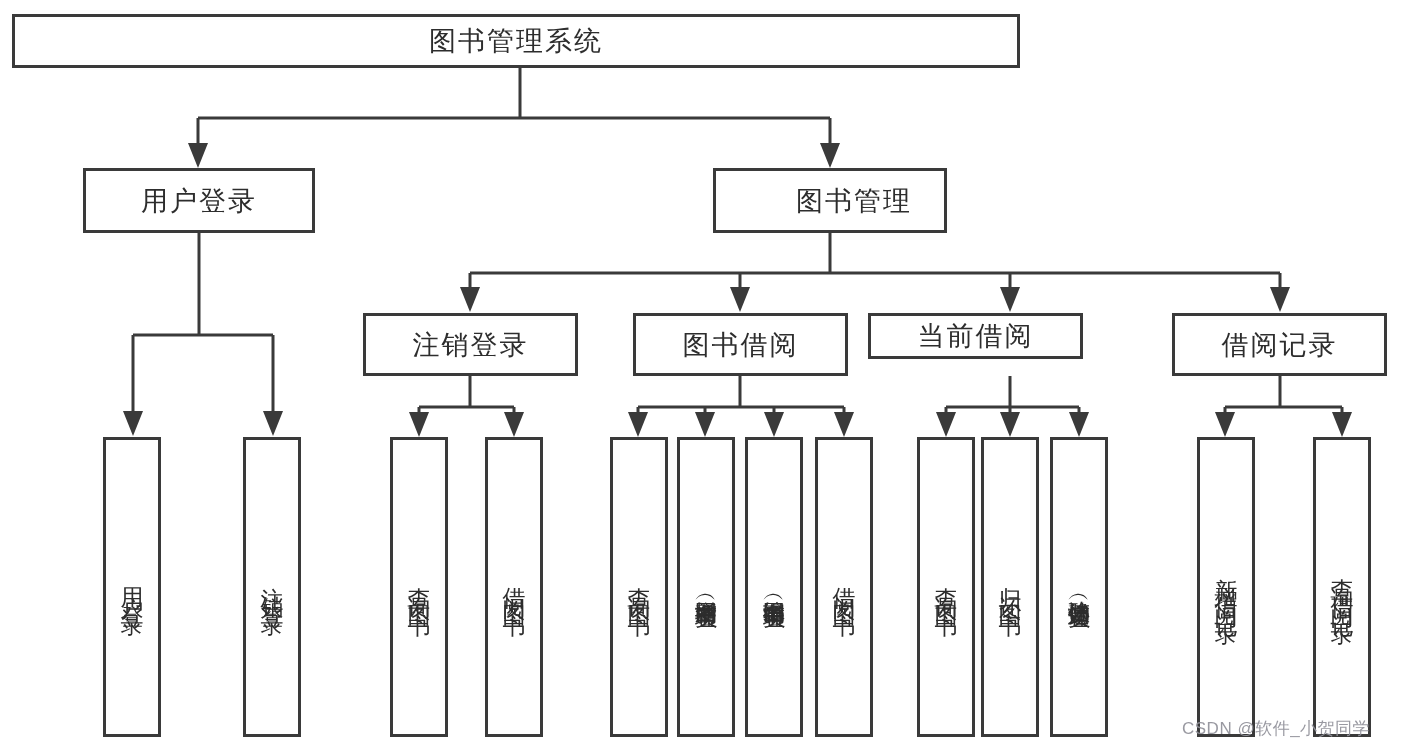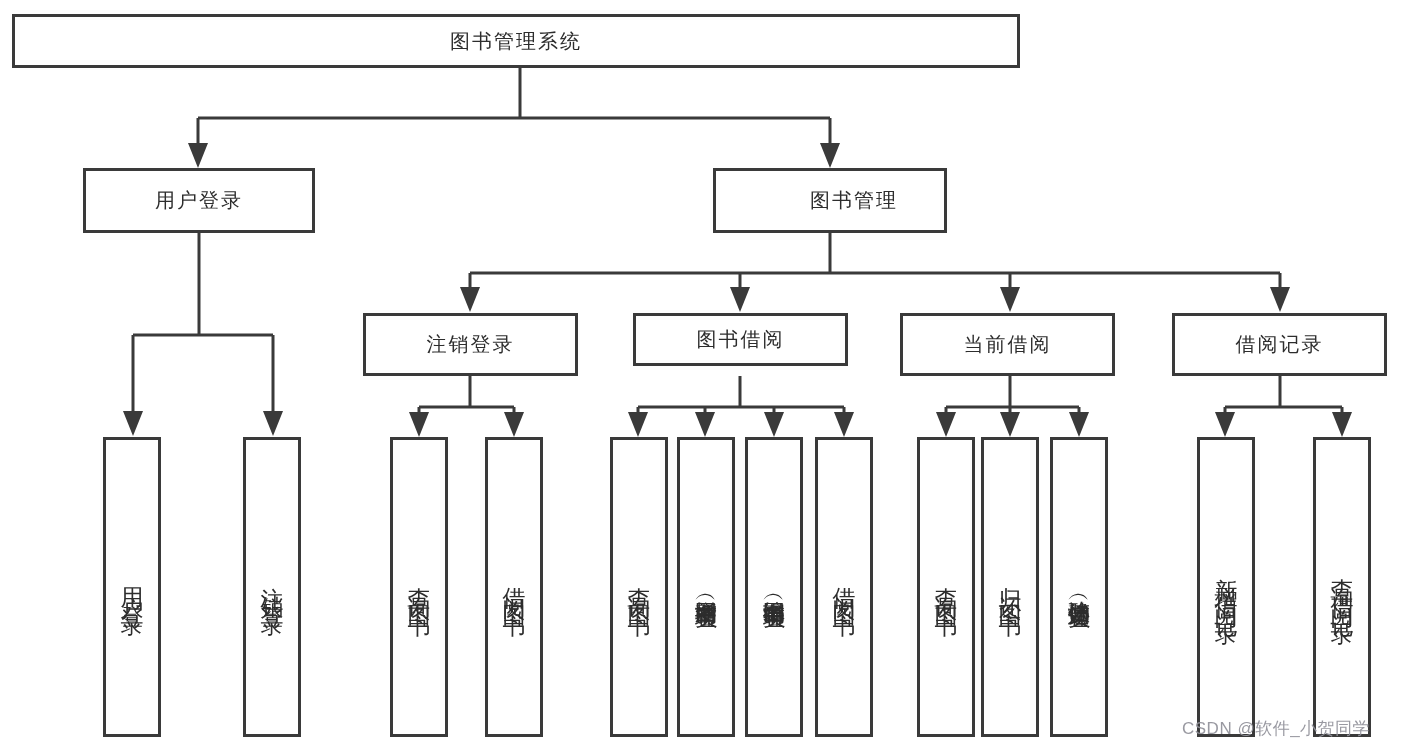--- a/index.html
+++ b/index.html
@@ -15,35 +15,35 @@
     position:absolute;
     border:3px solid #3a3a3a;
     background:#ffffff;
     display:flex;
     align-items:center;
     justify-content:center;
     color:#2d2d2d;
     z-index:2;
     box-sizing:border-box;
   }
-  .h-box{font-size:20px;letter-spacing:2px;}
+  .h-box{font-size:27px;letter-spacing:2px;}
   .leaf{
     writing-mode:vertical-rl;
     font-size:23px;
     letter-spacing:9px;
     line-height:1;
   }
   .leaf.dense{letter-spacing:1px;font-size:22px;}
   
   .n-root{left:12px;top:14px;width:1008px;height:54px;}
   .n-l2-0{left:83px;top:168px;width:232px;height:65px;}
   .n-l2-1{left:713px;top:168px;width:234px;height:65px;padding-left:48px;}
   .n-l3-0{left:363px;top:313px;width:215px;height:63px;}
-  .n-l3-1{left:633px;top:313px;width:215px;height:53px;}
-  .n-l3-2{left:900px;top:313px;width:215px;height:63px;}
+  .n-l3-1{left:633px;top:313px;width:215px;height:63px;}
+  .n-l3-2{left:868px;top:313px;width:215px;height:46px;}
   .n-l3-3{left:1172px;top:313px;width:215px;height:63px;}
   .n-leaf{top:437px;width:58px;height:300px;}
   .x0{left:103px;}  .x1{left:243px;}
   .x2{left:390px;}  .x3{left:485px;}
   .x4{left:610px;}  .x5{left:677px;}
   .x6{left:745px;}  .x7{left:815px;}
   .x8{left:917px;}  .x9{left:981px;}
   .x10{left:1050px;}
   .x11{left:1197px;} .x12{left:1313px;}
   #watermark{

